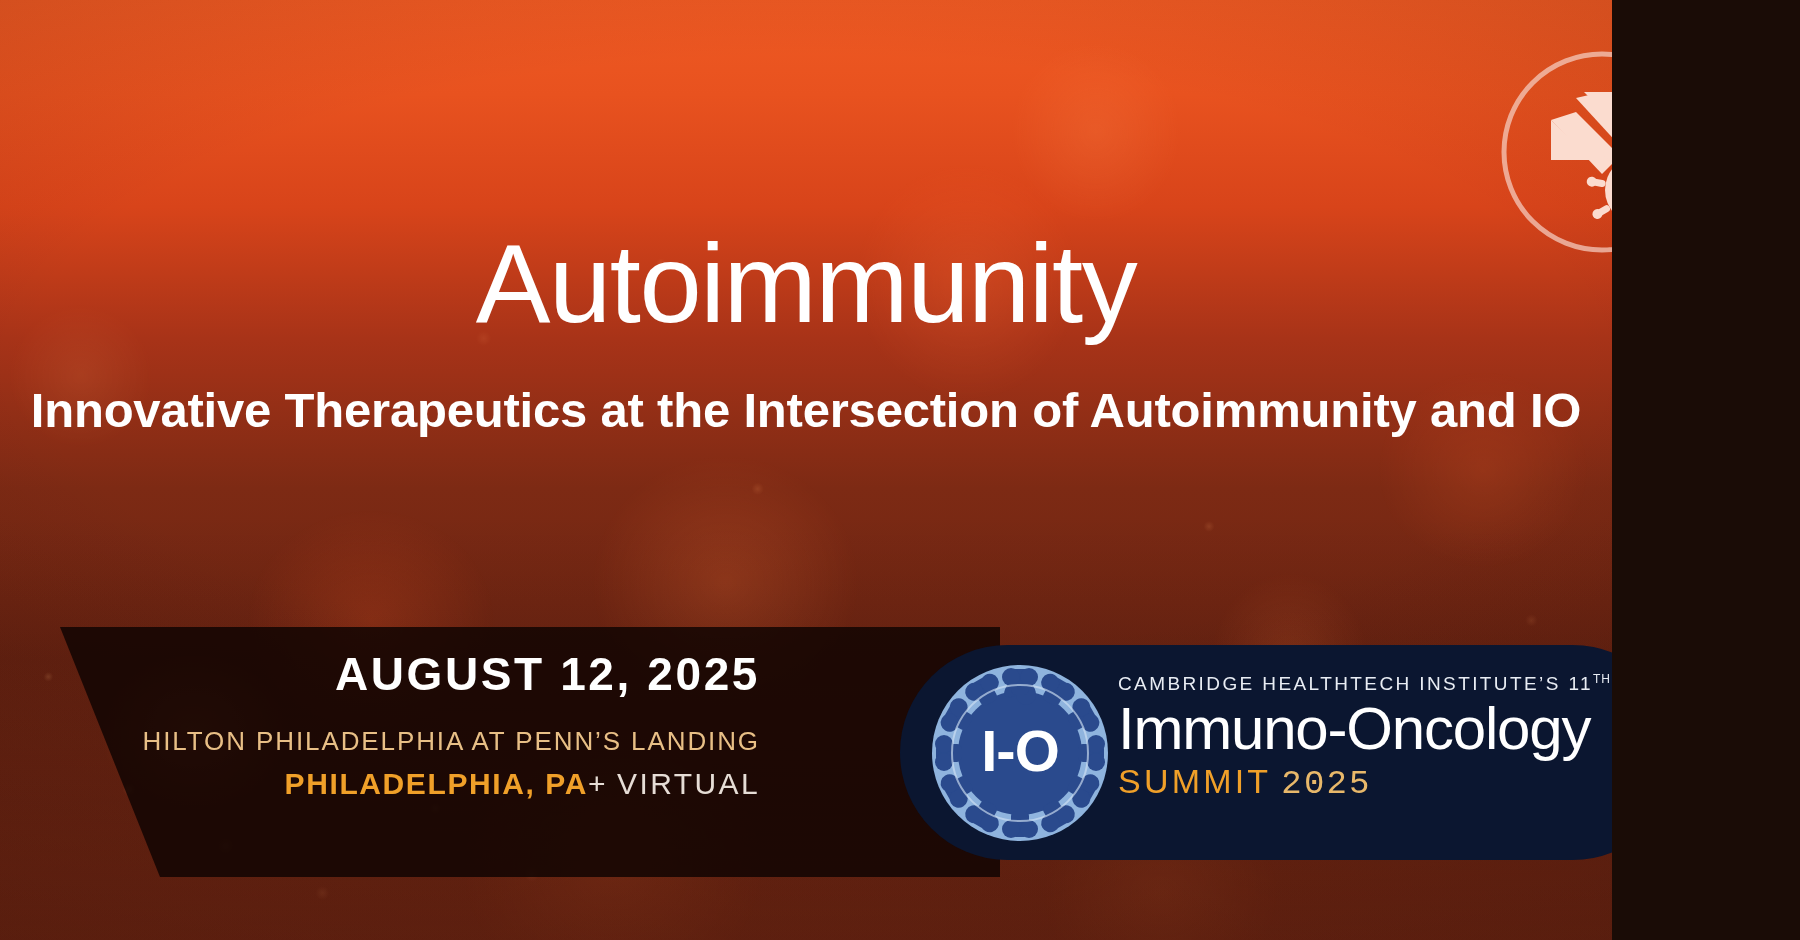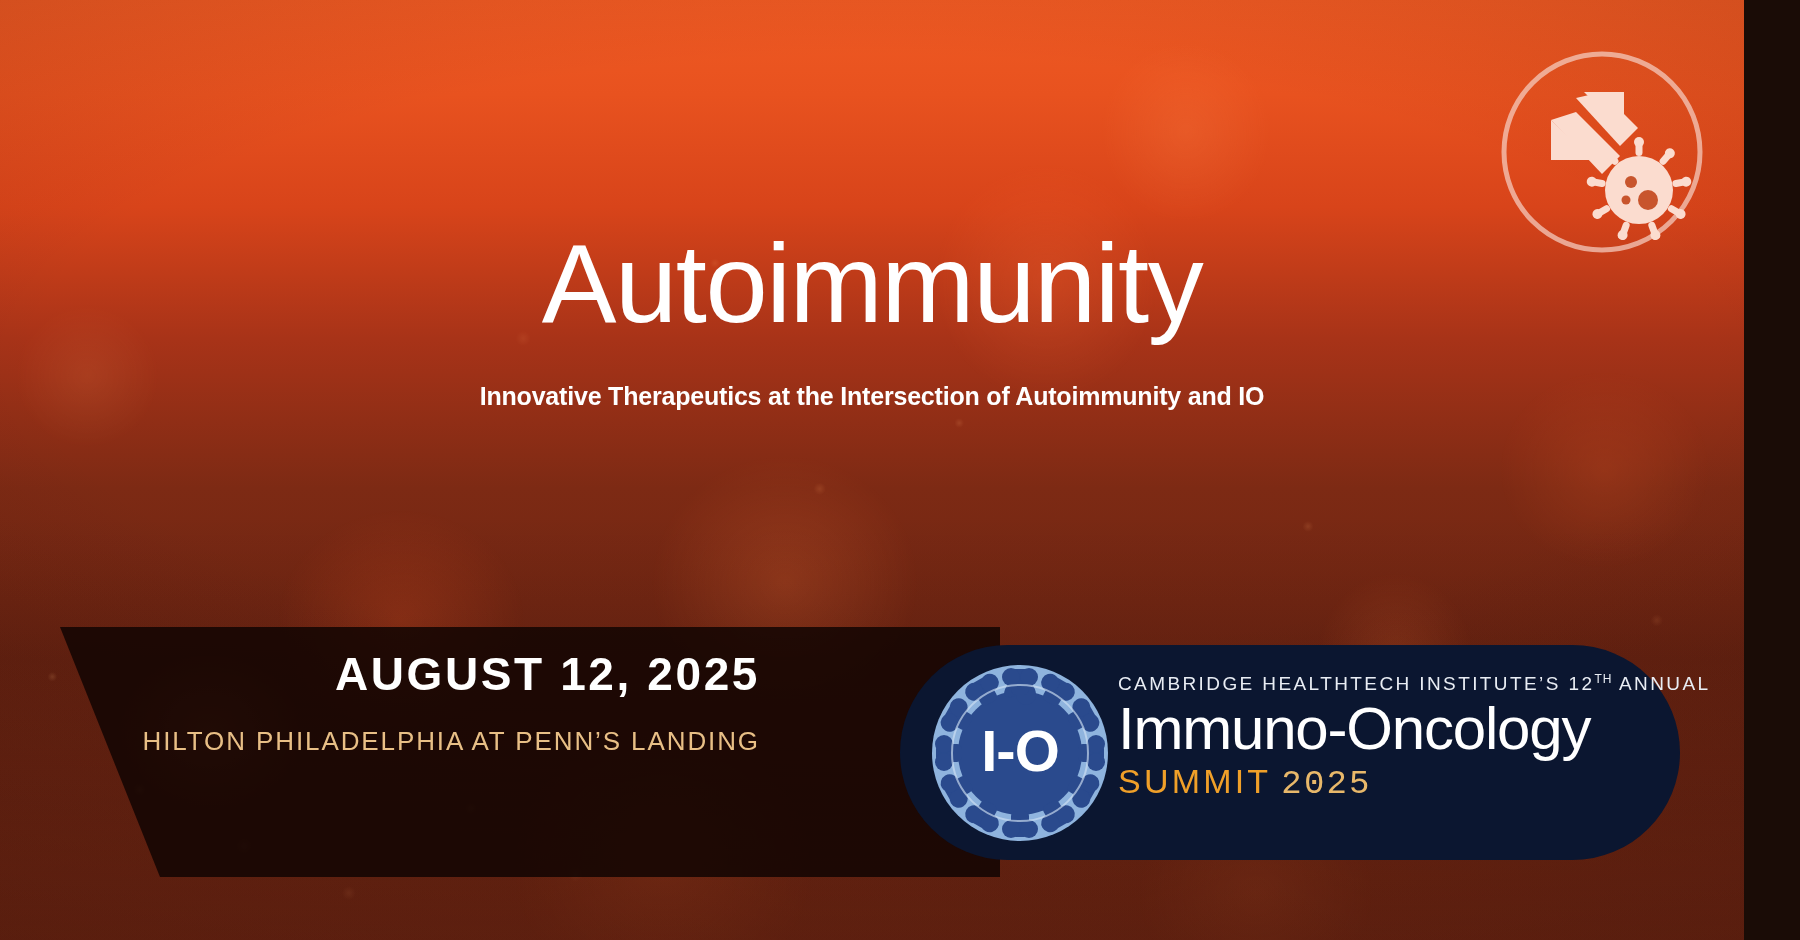--- a/index.html
+++ b/index.html
@@ -2,21 +2,21 @@
 <html><head>
 <meta charset="utf-8">
 <style>
   html, body {
     margin: 0;
     padding: 0;
     background: #1a0c06;
   }
   .banner {
     position: relative;
-    width: 1744px;
+    width: 1612px;
     height: 940px;
     overflow: hidden;
     font-family: "Liberation Sans", sans-serif;
     background: #b91c1c;
   }
 
   
   .bg-base {
     position: absolute; inset: 0;
     background:
@@ -88,21 +88,21 @@
     font-size: 112px;
     line-height: 1.0;
     font-weight: 400;
     letter-spacing: -1.5px;
   }
   .subtitle {
     position: absolute;
     left: 0; right: 0; top: 382px;
     text-align: center;
     color: #ffffff;
-    font-size: 25px;
+    font-size: 49px;
     font-weight: 700;
     letter-spacing: -0.2px;
   }
 
   
   .dark-band {
     position: absolute;
     left: 0; top: 627px;
     width: 1000px; height: 250px;
     background: rgba(18,5,2,.86);
@@ -264,20 +264,23 @@
   </div>
 
   <div class="title">Autoimmunity</div>
   <div class="subtitle">Innovative Therapeutics at the Intersection of Autoimmunity and IO</div>
 
   <div class="dark-band"></div>
 
   <div class="datecol">
     <div class="date-line">AUGUST 12, 2025</div>
     <div class="venue-line">HILTON PHILADELPHIA AT PENN’S LANDING</div>
+    <div class="city-line">
+      <span class="city-strong">PHILADELPHIA, PA</span><span class="city-plus">+</span> <span class="city-virtual">VIRTUAL</span>
+    </div>
   </div>
 
   <div class="logo-pill"></div>
 
   <div class="io-mark">
     <svg viewBox="0 0 180 180" xmlns="http://www.w3.org/2000/svg">
       <circle cx="90" cy="90" r="88" fill="#8fb4de"></circle>
       <g fill="#2a4a8d">
         <circle cx="90" cy="90" r="62"></circle>
         <g>
@@ -346,20 +349,20 @@
               <circle cx="99" cy="14" r="9"></circle>
             </g>
         </g>
       </g>
       <circle cx="90" cy="90" r="68" fill="none" stroke="#cfe0f2" stroke-opacity="0.65" stroke-width="2"></circle>
       <text x="90" y="108" text-anchor="middle" fill="#ffffff" font-family="Liberation Sans, sans-serif" font-size="58" font-weight="700" letter-spacing="-1">I-O</text>
     </svg>
   </div>
 
   <div class="logo-text">
-    <div class="chi-line"><span>CAMBRIDGE HEALTHTECH INSTITUTE’S 12</span><sup>TH</sup><span> ANNUAL</span></div>
+    <div class="chi-line"><span>CAMBRIDGE HEALTHTECH INSTITUTE’S 11</span><sup>TH</sup><span> ANNUAL</span></div>
     <div class="io-title">Immuno-Oncology</div>
     <div class="summit-row">
       <span class="summit-word">SUMMIT</span><span class="summit-year">2025</span>
     </div>
   </div>
 
 </div>
 
 </body></html>

